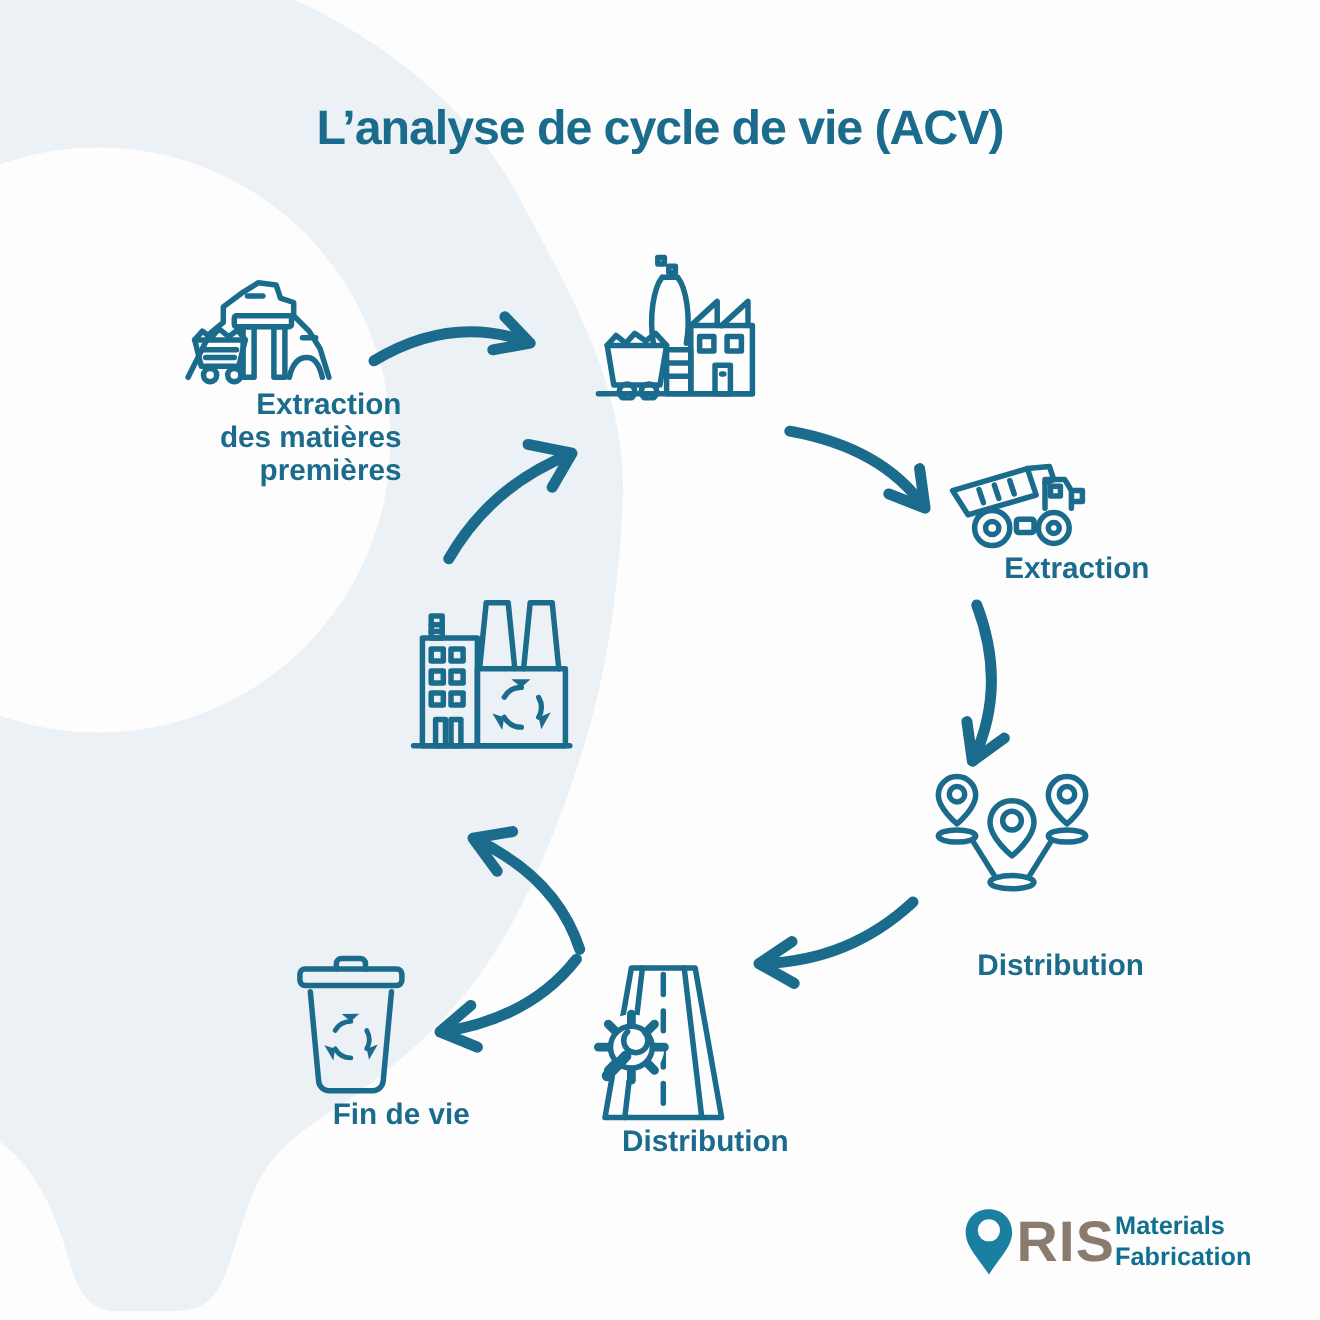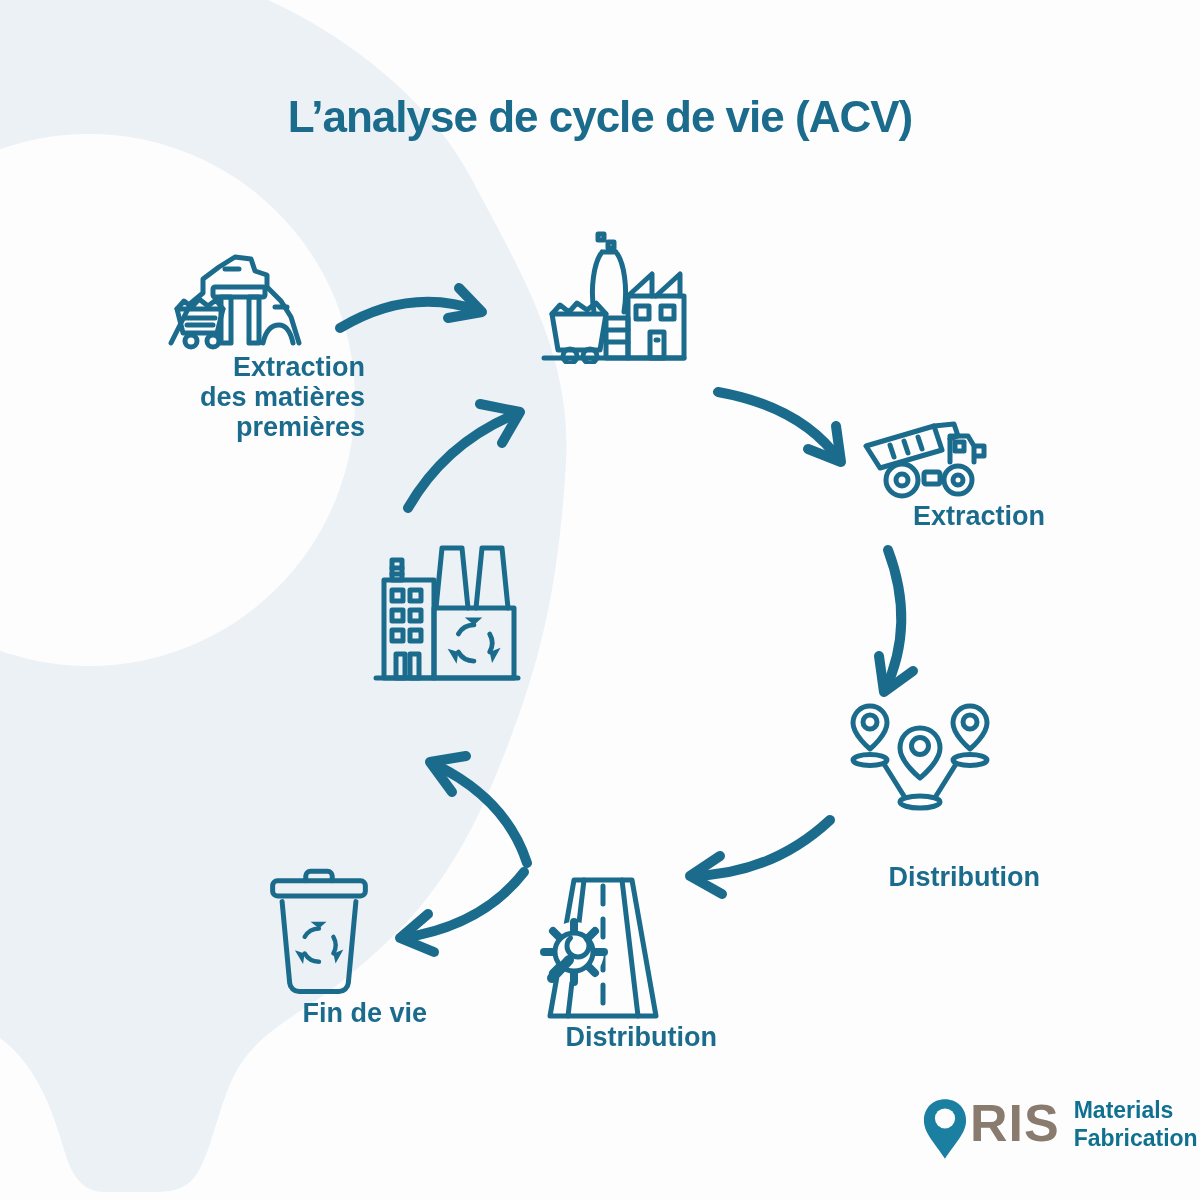--- a/index.html
+++ b/index.html
@@ -23,23 +23,23 @@
     left:0;top:92px;width:1200px;text-align:center;
     font-size:44px;font-weight:700;letter-spacing:-1px;color:var(--teal);
   }
   .stage-label{
     text-align:right;font-size:27px;font-weight:700;color:var(--teal);
     line-height:1.12;white-space:pre-line;
   }
   .icon{color:var(--teal);}
   .icon *{vector-effect:non-scaling-stroke;}
   
-  #logo{left:922px;top:1097px;display:flex;}
+  #logo{left:876px;top:1097px;display:flex;align-items:center;}
   #logo-ris{font-size:52px;font-weight:700;color:var(--taupe);letter-spacing:1px;line-height:1;}
-  #logo-tag{margin-left:14px;font-size:23px;font-weight:700;color:var(--tag-teal);line-height:1.2;}
+  #logo-tag{font-size:23px;font-weight:700;color:var(--tag-teal);line-height:1.2;}
   #logo-pin{margin-right:2px;}
 </style>
 </head>
 <body>
 
 <svg width="0" height="0" style="position:absolute">
   <defs>
     <g id="recycle" fill="none" stroke="currentColor" stroke-width="5" stroke-linecap="round" stroke-linejoin="round">
       <path d="M16.5,-9.5 A19,19 0 0 1 16.5,9.5"></path>
       <polygon points="16.5,9.5 28,5 19,21" fill="currentColor" stroke="none"></polygon>

